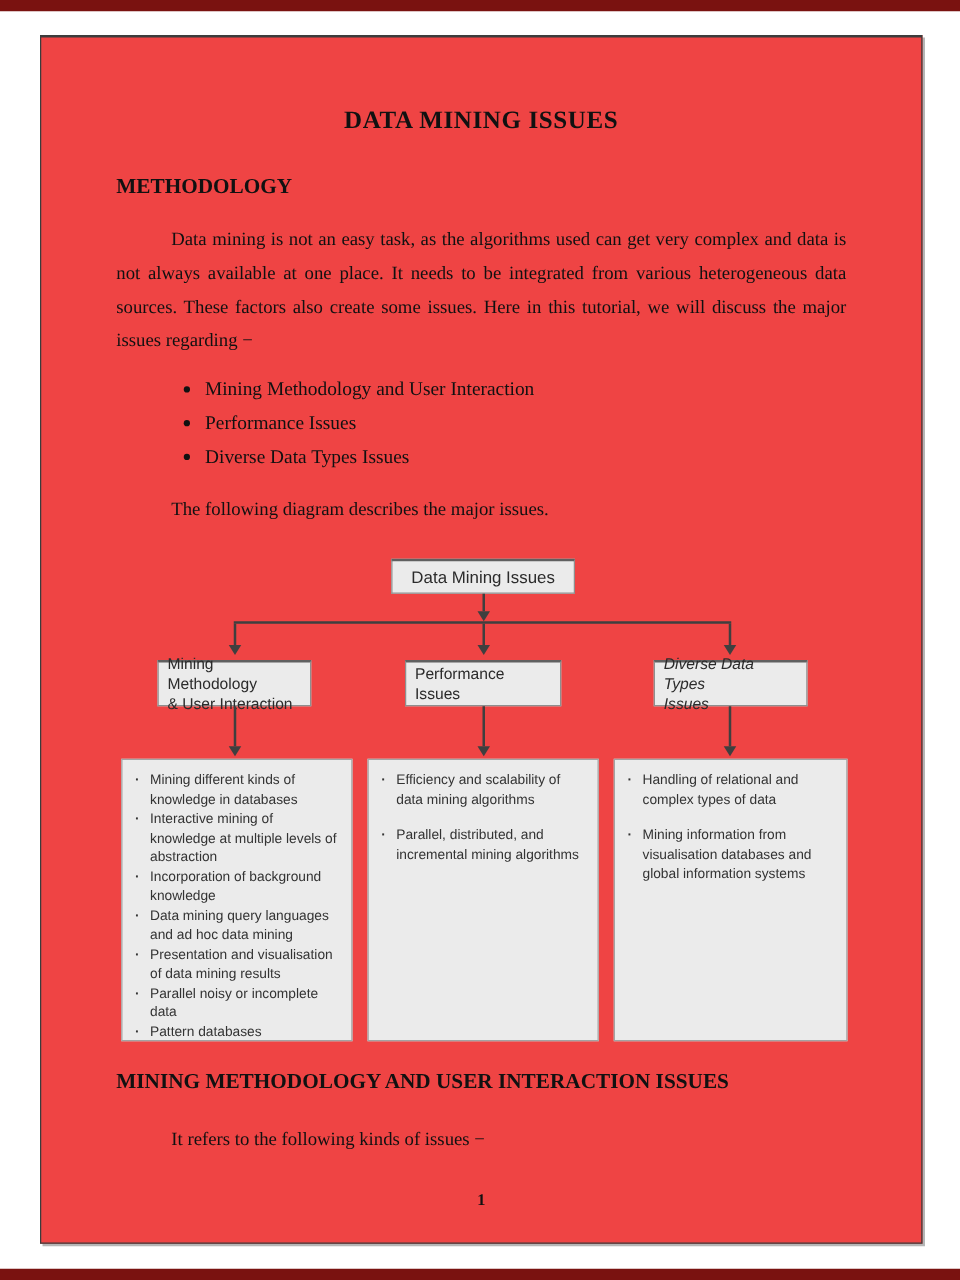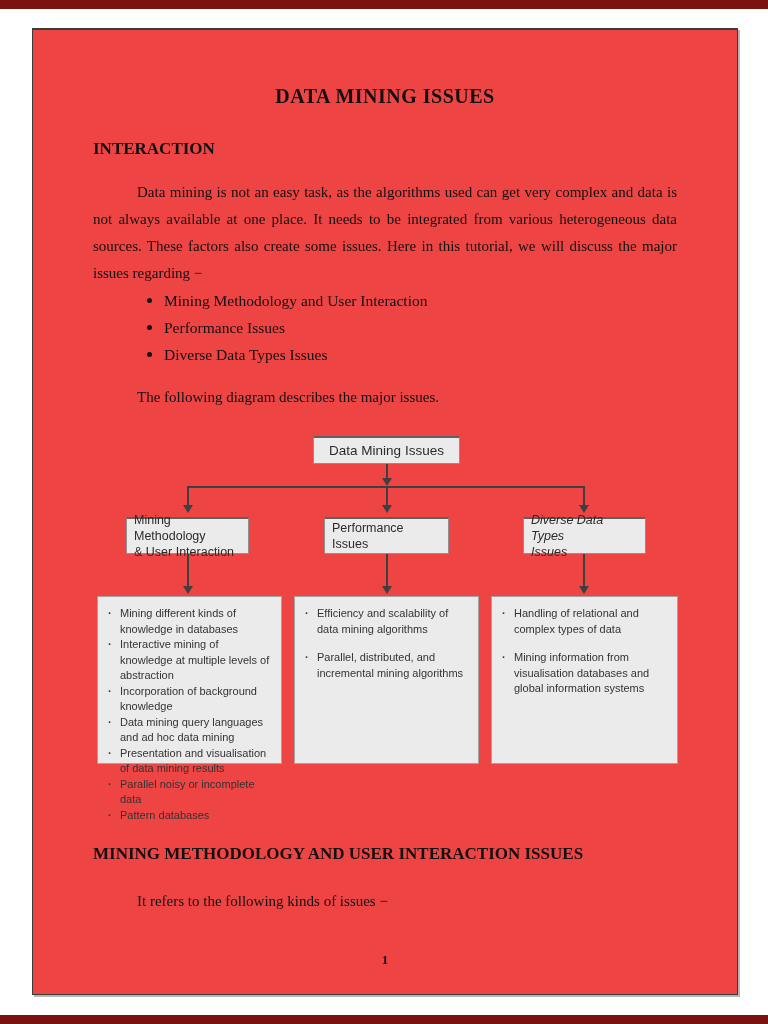--- a/index.html
+++ b/index.html
@@ -40,21 +40,21 @@
     font-weight: bold;
   }
   .body-para {
     margin-top: 20px;
     font-size: 15px;
     line-height: 27px;
     text-align: justify;
     text-indent: 44px;
   }
   ul.intro-bullets {
-    margin-top: 4px;
+    margin-top: 15px;
     margin-left: 53px;
     list-style: none;
   }
   ul.intro-bullets li {
     position: relative;
     padding-left: 18px;
     font-size: 15.5px;
     line-height: 20px;
     margin-bottom: 7px;
   }
@@ -106,21 +106,21 @@
   .dg-line { position: absolute; background: #3f3f3f; }
   .dg-arrowhead {
     position: absolute; width: 0; height: 0;
     border-left: 5px solid transparent;
     border-right: 5px solid transparent;
     border-top: 8px solid #3f3f3f;
   }
 
   .dg-list {
     position: absolute;
-    top: 168px; height: 168px;
+    top: 168px; height: 226px;
     background: #ebebeb;
     border: 1px solid #a3a3a3;
     padding: 9px 8px;
     color: #333;
   }
   .dg-list.b0 { left: 64px; width: 185px; }
   .dg-list.b1 { left: 261px; width: 185px; }
   .dg-list.b2 { left: 458px; width: 187px; }
   .dg-list ul { list-style: none; }
   .dg-list li {
@@ -159,21 +159,21 @@
 </head>
 <body>
 
 <div class="viewer-bar top"></div>
 <div class="viewer-bar bottom"></div>
 
 <div class="page">
 
   <div class="doc-title">DATA MINING ISSUES</div>
 
-  <div class="h1">INTERACTION</div>
+  <div class="h1">METHODOLOGY</div>
 
   <p class="body-para">Data mining is not an easy task, as the algorithms used can get very complex and data is not always available at one place. It needs to be integrated from various heterogeneous data sources. These factors also create some issues. Here in this tutorial, we will discuss the major issues regarding −</p>
 
   <ul class="intro-bullets">
     <li>Mining Methodology and User Interaction</li>
     <li>Performance Issues</li>
     <li>Diverse Data Types Issues</li>
   </ul>
 
   <p class="lead-para">The following diagram describes the major issues.</p>

